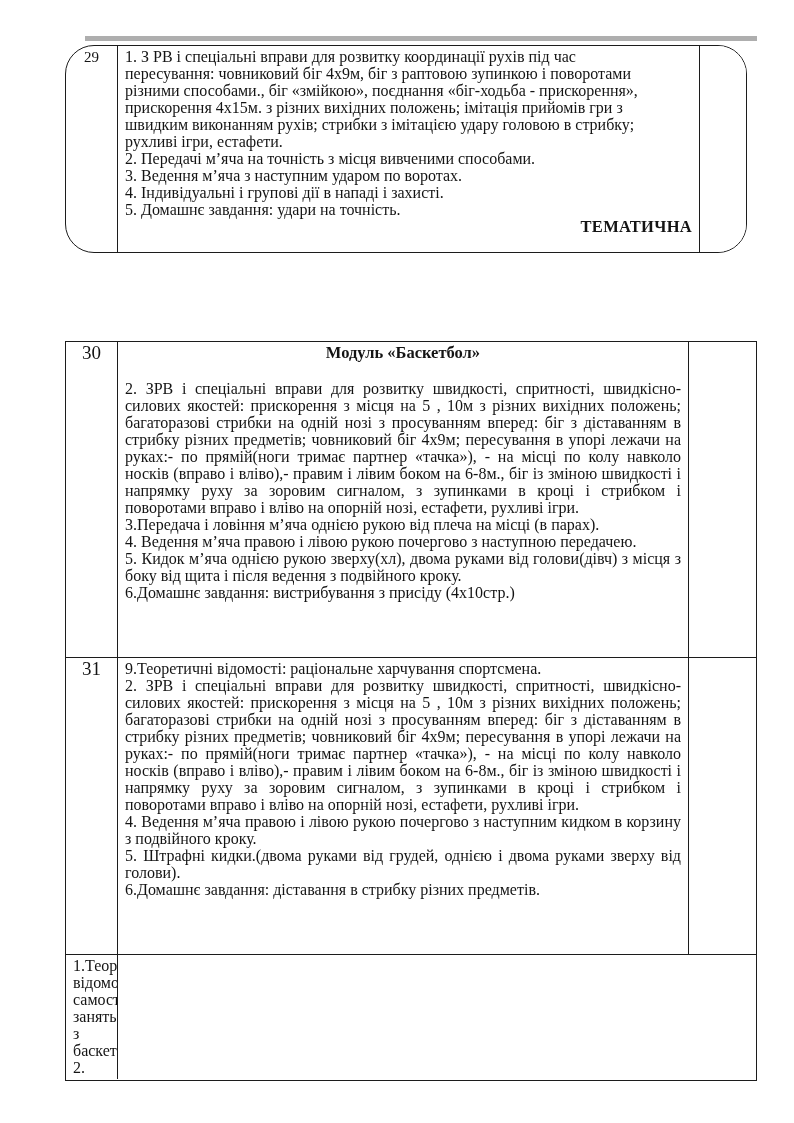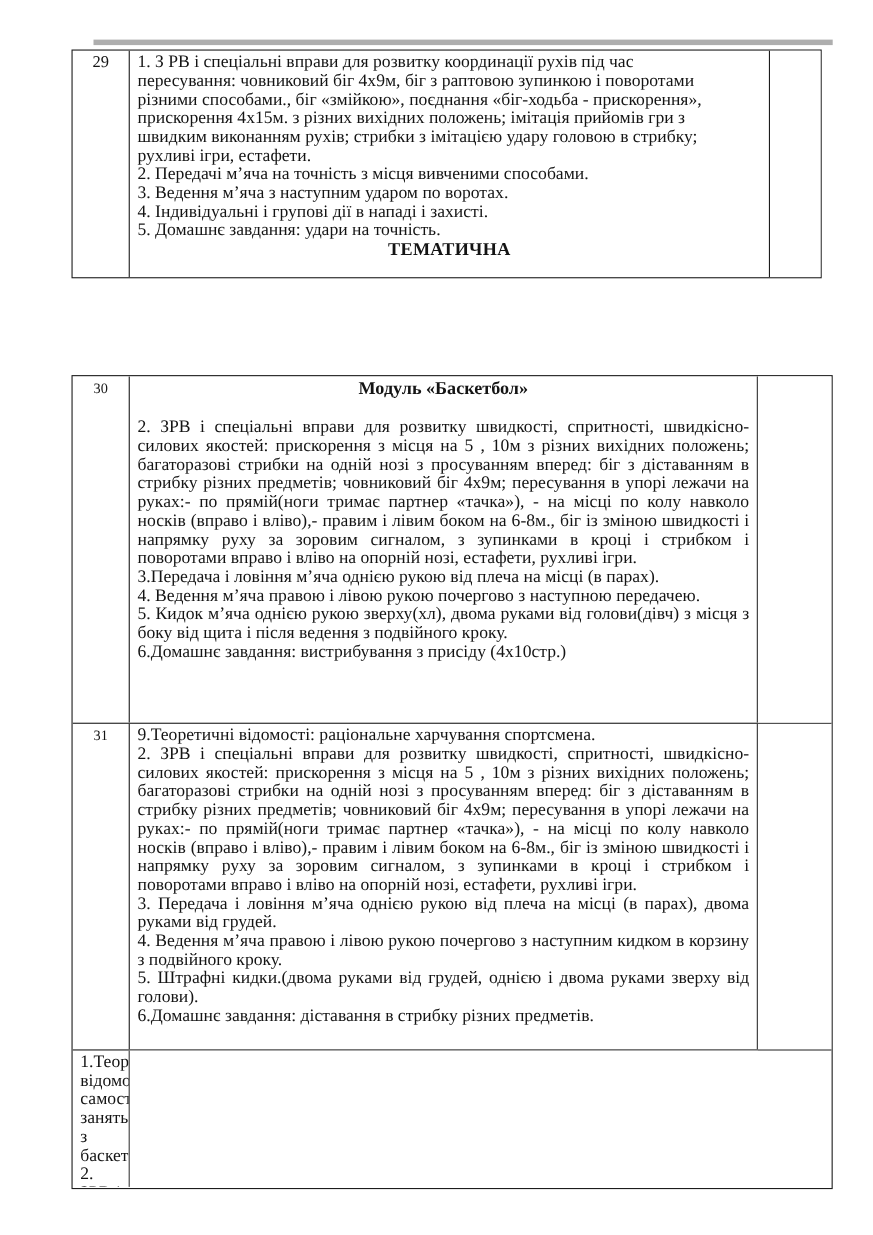--- a/index.html
+++ b/index.html
@@ -17,52 +17,52 @@
     position:absolute;left:85px;top:36px;width:672px;height:5px;
     background:#aeaeae;
   }
   .tbl{
     position:absolute;
     box-sizing:border-box;
     border:1.5px solid #1c1c1c;
     background:#fff;
     overflow:hidden;
   }
-  .tbl1{left:65px;top:45px;width:682px;height:208px;}
+  .tbl1{left:65px;top:45px;width:682px;height:208px;border-radius:29px;}
   .tbl2{left:65px;top:341px;width:692px;height:740px;}
   .row{
     display:grid;
     box-sizing:border-box;
     overflow:hidden;
   }
   .tbl1 .row{grid-template-columns:52px 582px 1fr;height:100%;}
   .tbl2 .row{grid-template-columns:52px 571px 1fr;}
   .tbl2 .row-30{height:316px;border-bottom:1.5px solid #1c1c1c;}
   .tbl2 .row-31{height:297px;border-bottom:1.5px solid #1c1c1c;}
   .tbl2 .row-32{height:124px;}
   .cell{box-sizing:border-box;overflow:hidden;}
   .cell.num{
     border-right:1.5px solid #1c1c1c;
     text-align:center;
     padding-top:3px;
-    font-size:13px;
+    font-size:19px;
     line-height:16px;
   }
   .tbl1 .cell.num{font-size:15px;}
   .cell.content{
     border-right:1.5px solid #1c1c1c;
     padding:2px 7px 0 7px;
     font-size:16px;
     line-height:17px;
   }
   .cell.grade{background:#fff;}
   .preline{white-space:pre-line;text-align:left;}
   .assessment{
     font-weight:bold;
-    text-align:center;
+    text-align:right;
     font-size:16.5px;
     letter-spacing:.3px;
   }
   .module-title{
     font-weight:bold;
     text-align:center;
     font-size:16.5px;
     margin:0 0 18.5px 0;
   }
   .cell.content p{
@@ -116,21 +116,20 @@
       <div class="cell grade"></div>
     </div>
 
     <div class="row row-31">
       <div class="cell num">
         <span>31</span>
       </div>
       <div class="cell content">
         <p>9.Теоретичні відомості: раціональне харчування спортсмена.</p>
         <p>2. ЗРВ і спеціальні вправи для розвитку швидкості, спритності, швидкісно-силових якостей: прискорення з місця на 5 , 10м з різних вихідних положень; багаторазові стрибки на одній нозі з просуванням вперед: біг з діставанням в стрибку різних предметів; човниковий біг 4х9м; пересування в упорі лежачи на руках:- по прямій(ноги тримає партнер «тачка»), - на місці по колу навколо носків (вправо і вліво),- правим і лівим боком  на 6-8м., біг із зміною швидкості і напрямку руху за зоровим сигналом, з зупинками в кроці і стрибком  і поворотами вправо і вліво на опорній нозі, естафети, рухливі ігри.</p>
-        <p>3. Передача і ловіння м’яча однією рукою від плеча на місці (в парах), двома руками від грудей.</p>
         <p>4. Ведення м’яча правою і лівою рукою почергово з наступним кидком в корзину з подвійного кроку.</p>
         <p>5. Штрафні кидки.(двома руками від грудей, однією і двома руками зверху від голови).</p>
         <p>6.Домашнє завдання: діставання в стрибку різних предметів.</p>
       </div>
       <div class="cell grade"></div>
     </div>
 
     <div class="row row-32">
       <div class="cell content">
         <p>1.Теоретичні відомості:організація самостійних занять з баскетболу.</p>

